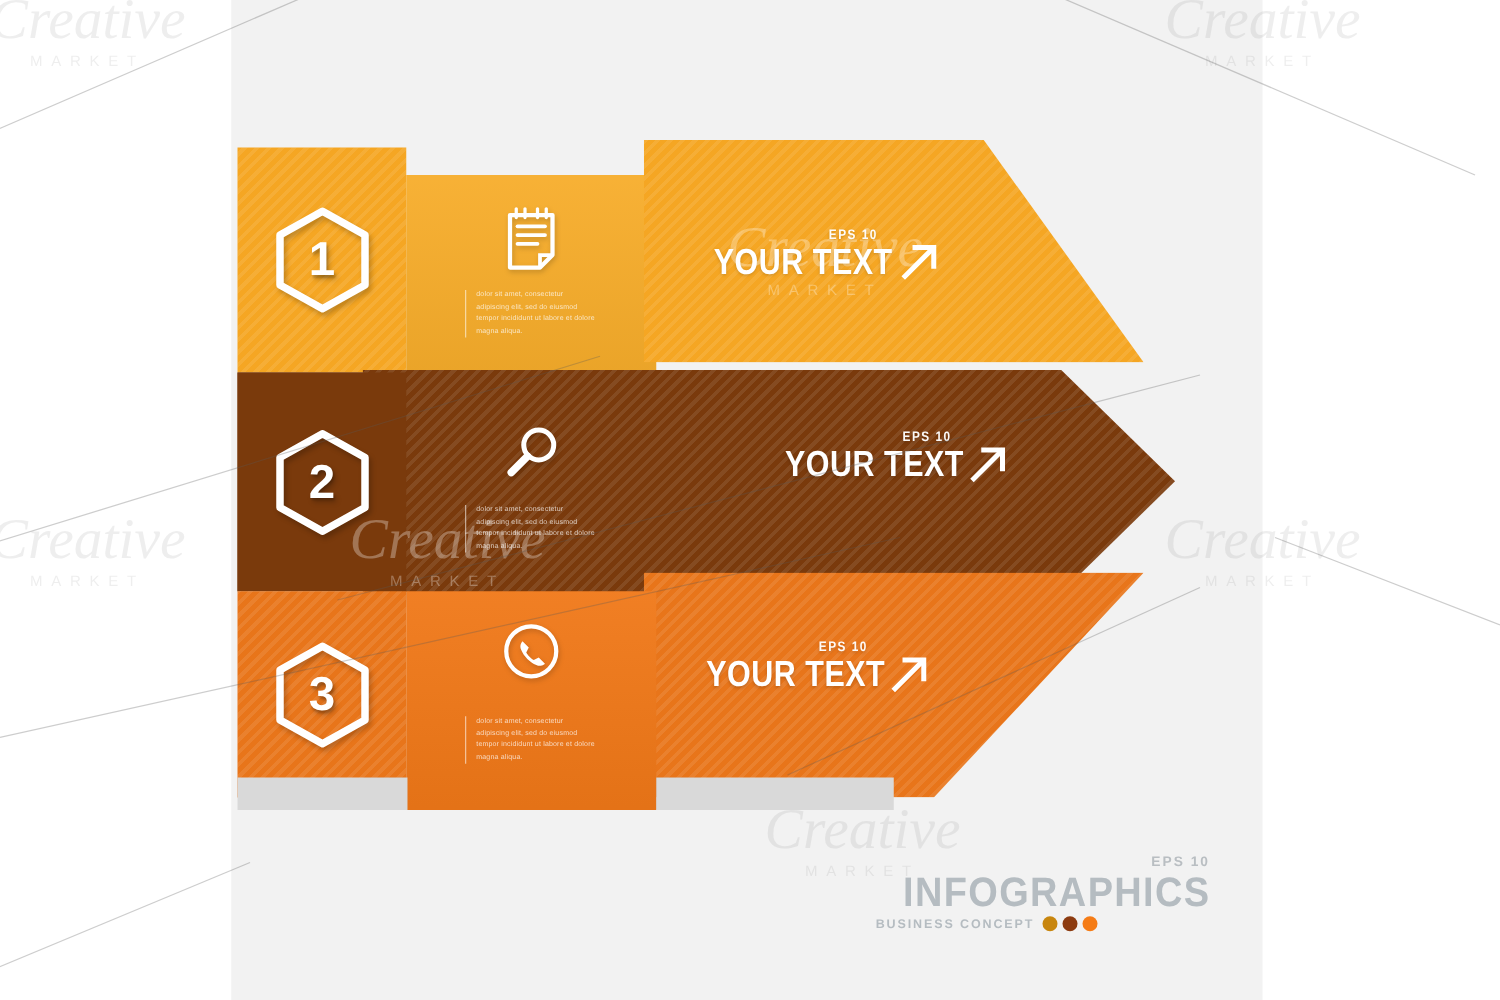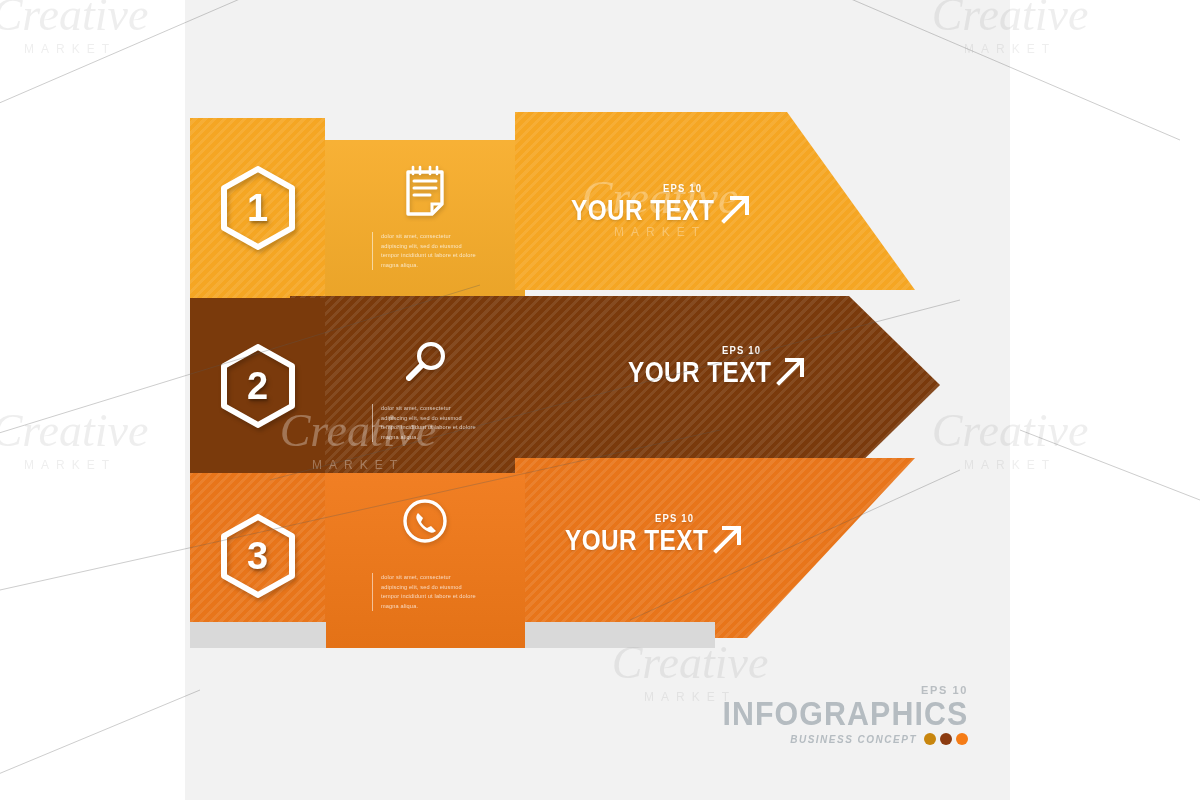--- a/index.html
+++ b/index.html
@@ -123,22 +123,22 @@
     font-family: "Liberation Sans Narrow","Liberation Sans", sans-serif;
     margin-bottom: 2px;
   }
   .logo-main {
     color: #b5bcc1; font-size: 33px; font-weight: bold;
     letter-spacing: 1.2px; line-height: .95;
     font-family: "Liberation Sans Narrow","Liberation Sans", sans-serif;
     transform: scaleX(.92); transform-origin: right center;
   }
   .logo-sub-row {
-    display: flex; align-items: center; justify-content: flex-end;
-    gap: 7px; margin-top: 4px; font-style: italic;
+    display: flex; align-items: center; 
+    gap: 7px; margin-top: 4px;
   }
   .logo-sub {
     color: #b5bcc1; font-size: 10px; font-weight: bold; letter-spacing: 1.5px;
     font-family: "Liberation Sans Narrow","Liberation Sans", sans-serif;
   }
   .dots { display: flex; gap: 4px; }
   .dot { width: 12px; height: 12px; border-radius: 50%; }
 
   
   .wm {

